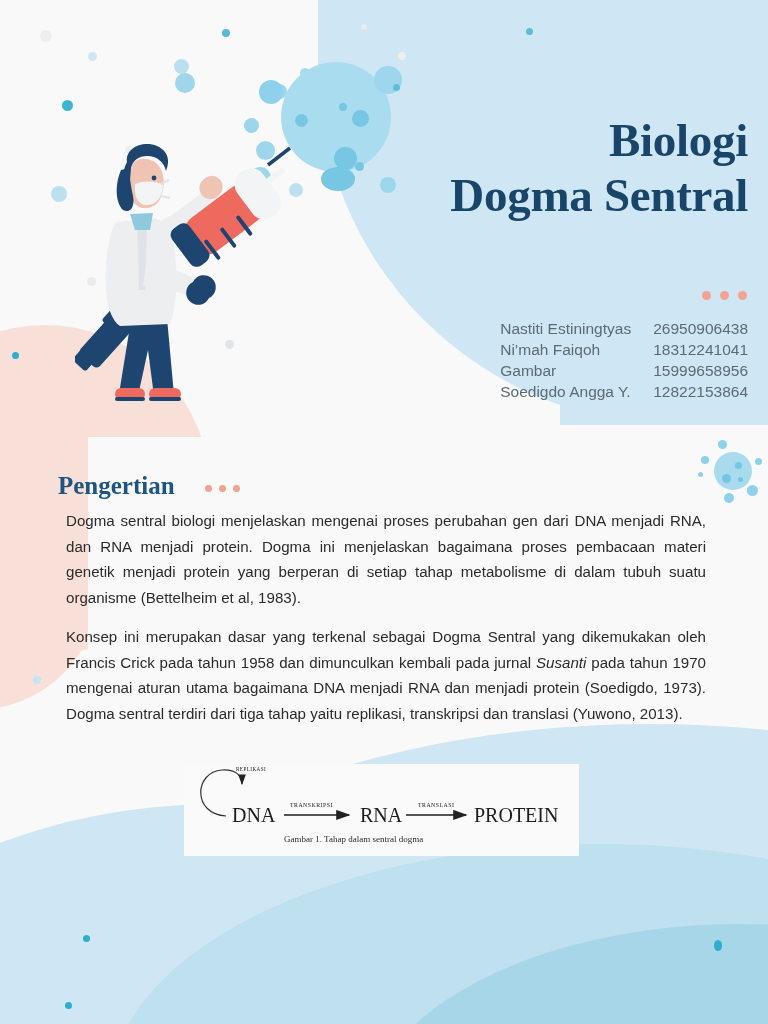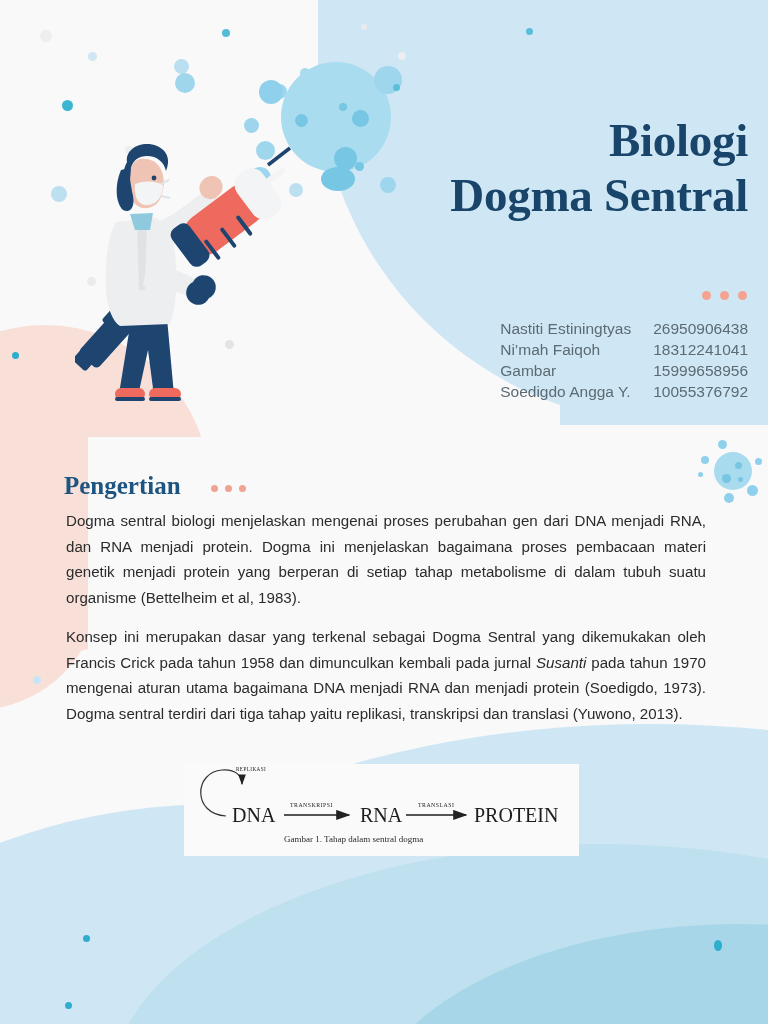--- a/index.html
+++ b/index.html
@@ -103,21 +103,21 @@
     column-gap:22px;row-gap:0px;
     color:#5b6b73;
     font-size:15.5px;
     line-height:21px;
   }
   .authors .nm{text-align:left;}
   .authors .id{text-align:right;}
 
   
   .section-head{
-    position:absolute;left:64px;top:472px;
+    position:absolute;left:58px;top:472px;
     display:flex;align-items:center;gap:30px;
   }
   .section-title{
     font-family:"Liberation Serif",serif;
     font-weight:bold;font-size:25px;color:#1d5480;
   }
   .section-dots{display:flex;gap:7px;margin-top:4px;}
   .section-dots i{width:7px;height:7px;border-radius:50%;background:#f0a392;display:block;}
 
   .body-text{
@@ -277,21 +277,21 @@
   </div>
 
   <div class="authors">
     <span class="nm">Nastiti Estiningtyas</span>
     <span class="id">26950906438</span>
     <span class="nm">Ni’mah Faiqoh</span>
     <span class="id">18312241041</span>
     <span class="nm">Gambar</span>
     <span class="id">15999658956</span>
     <span class="nm">Soedigdo Angga Y.</span>
-    <span class="id">10055376792</span>
+    <span class="id">12822153864</span>
   </div>
 
   <div class="section-head">
     <span class="section-title">Pengertian</span>
     <span class="section-dots">
       <i></i>
       <i></i>
       <i></i>
     </span>
   </div>

